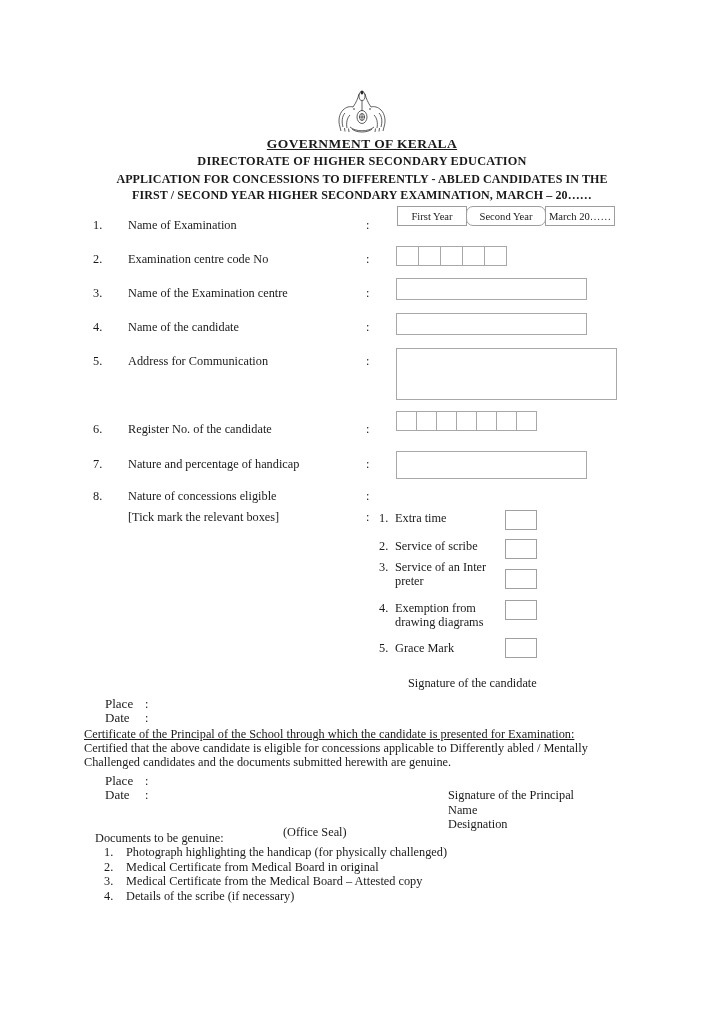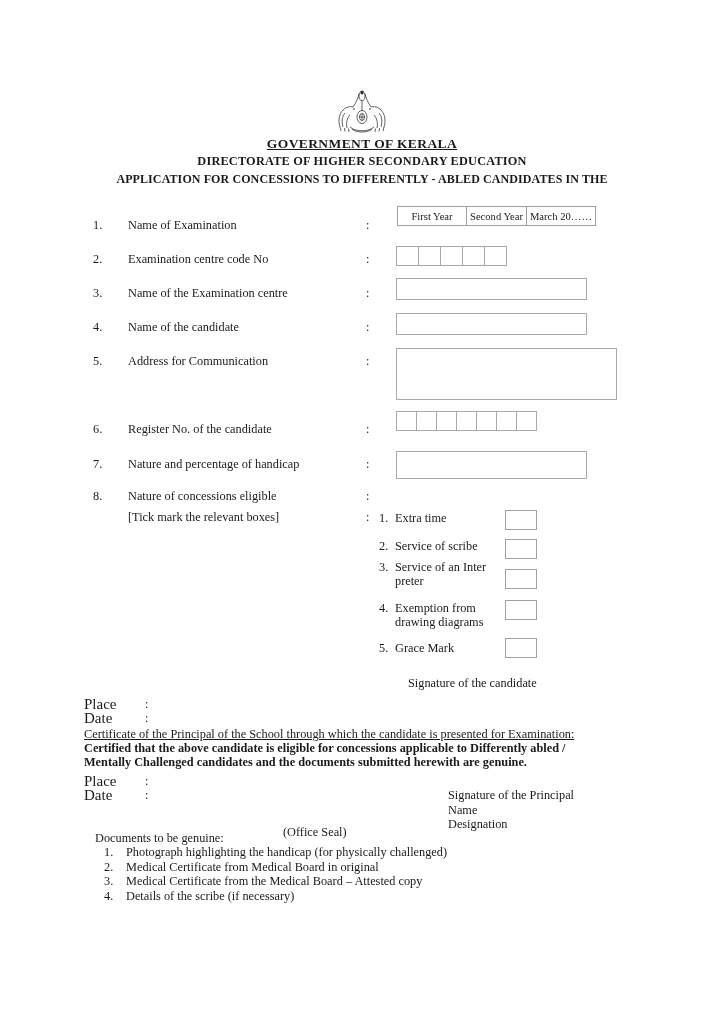--- a/index.html
+++ b/index.html
@@ -118,21 +118,21 @@
     border: 1px solid #9e9e9e;
     box-sizing: border-box;
     height: 20px;
     line-height: 19px;
     text-align: center;
     margin-right: -1px;
     background: #fff;
     white-space: nowrap;
   }
   .yc.c0 { width: 70px; }
-  .yc.c1 { width: 61px; }
+  .yc.c1 { width: 80px; border-radius: 7px; }
   .yc.c2 { width: 70px; }
 
   
   .conc-item {
     position: absolute;
     font-size: 12.3px;
     line-height: 14px;
   }
   .conc-num {
     position: absolute;
@@ -154,42 +154,42 @@
   }
 
   
   .sig-cand {
     position: absolute;
     left: 408px; top: 676px;
     font-size: 12.3px;
   }
   .pd-label {
     position: absolute;
-    font-size: 15px;
+    font-size: 13px;
     line-height: 14px;
+    margin-left: 21px;
   }
   .pd-colon {
     position: absolute;
     font-size: 12.3px;
     line-height: 14px;
   }
   .cert-head {
     position: absolute;
     left: 84px; top: 727px;
     font-size: 12.3px;
     text-decoration: underline;
     white-space: nowrap;
   }
   .cert-body {
     position: absolute;
     left: 84px; top: 741px;
     width: 520px;
     font-size: 12.3px;
     line-height: 14px;
-    font-weight: bold;
   }
   .office-seal {
     position: absolute;
     left: 283px; top: 788px;
     font-size: 12.3px;
     margin-top: 37px;
   }
   .sig-principal {
     position: absolute;
     left: 448px; top: 788px;
@@ -249,20 +249,21 @@
           <circle cx="68" cy="42" r="1.6"></circle>
         </g>
       </svg>
     </span>
   </div>
 
   <div class="header-block">
     <div class="hdr-line1">GOVERNMENT OF KERALA</div>
     <div class="hdr-line2">DIRECTORATE  OF HIGHER SECONDARY  EDUCATION</div>
     <div class="hdr-line3">APPLICATION FOR CONCESSIONS TO DIFFERENTLY - ABLED CANDIDATES IN THE</div>
+    <div class="hdr-line4">FIRST / SECOND YEAR HIGHER SECONDARY EXAMINATION, MARCH – 20……</div>
   </div>
 
   <div class="frow" style="top:218px;">
     <span class="fnum">1.</span>
     <span class="flabel">Name of Examination</span>
     <span class="fcolon">:</span>
   </div>
   <div class="yeartable">
     <div class="yc c0">First Year</div>
     <div class="yc c1">Second Year</div>

